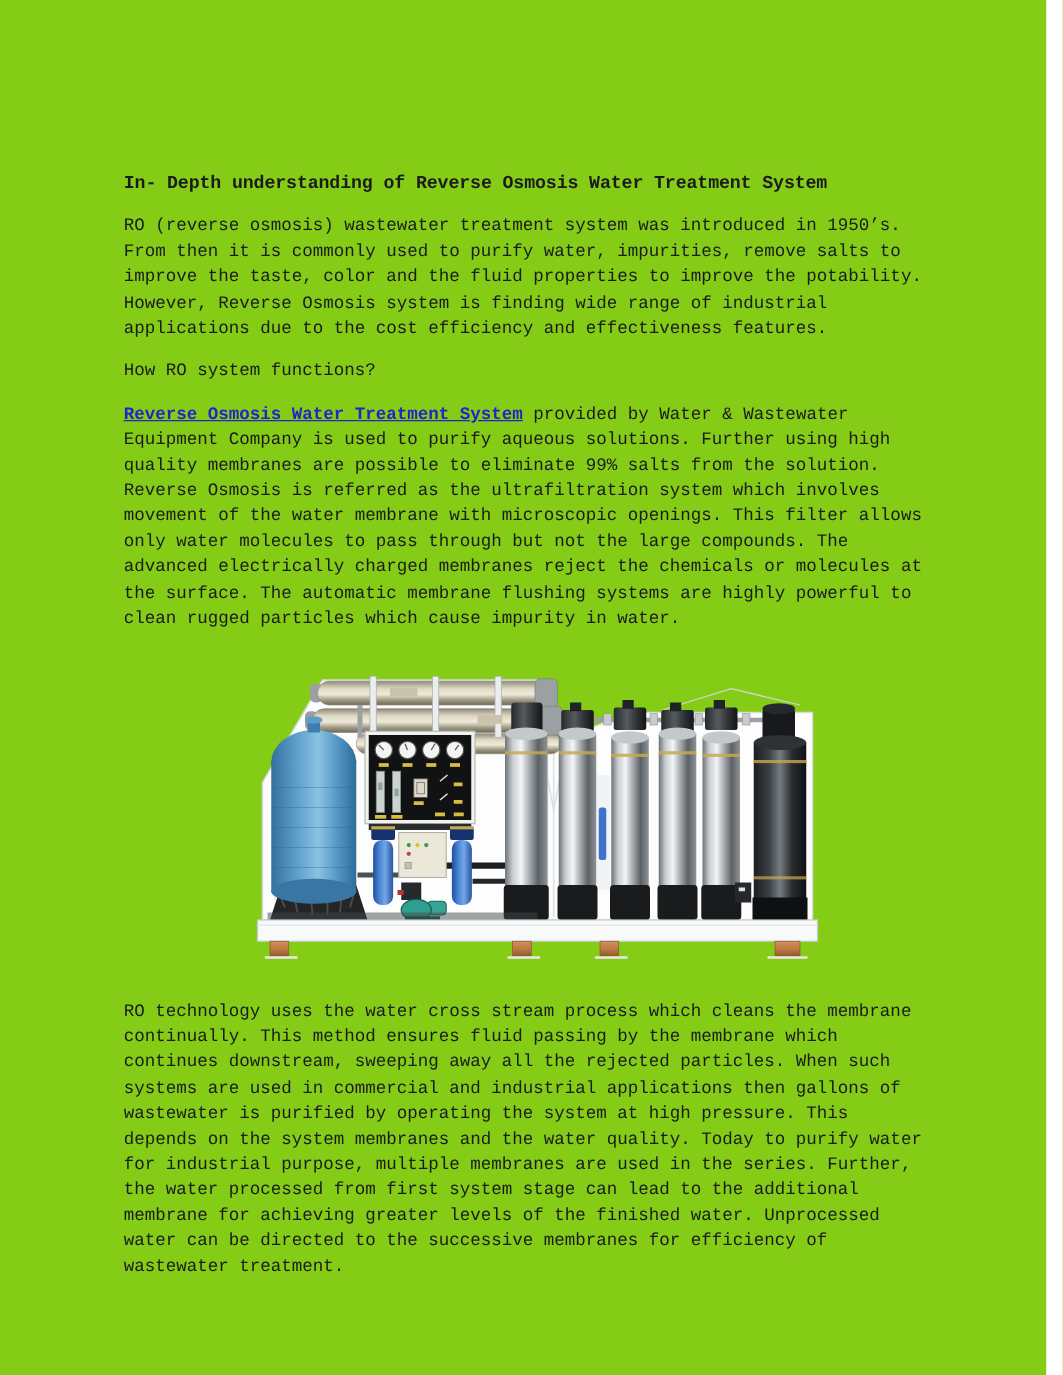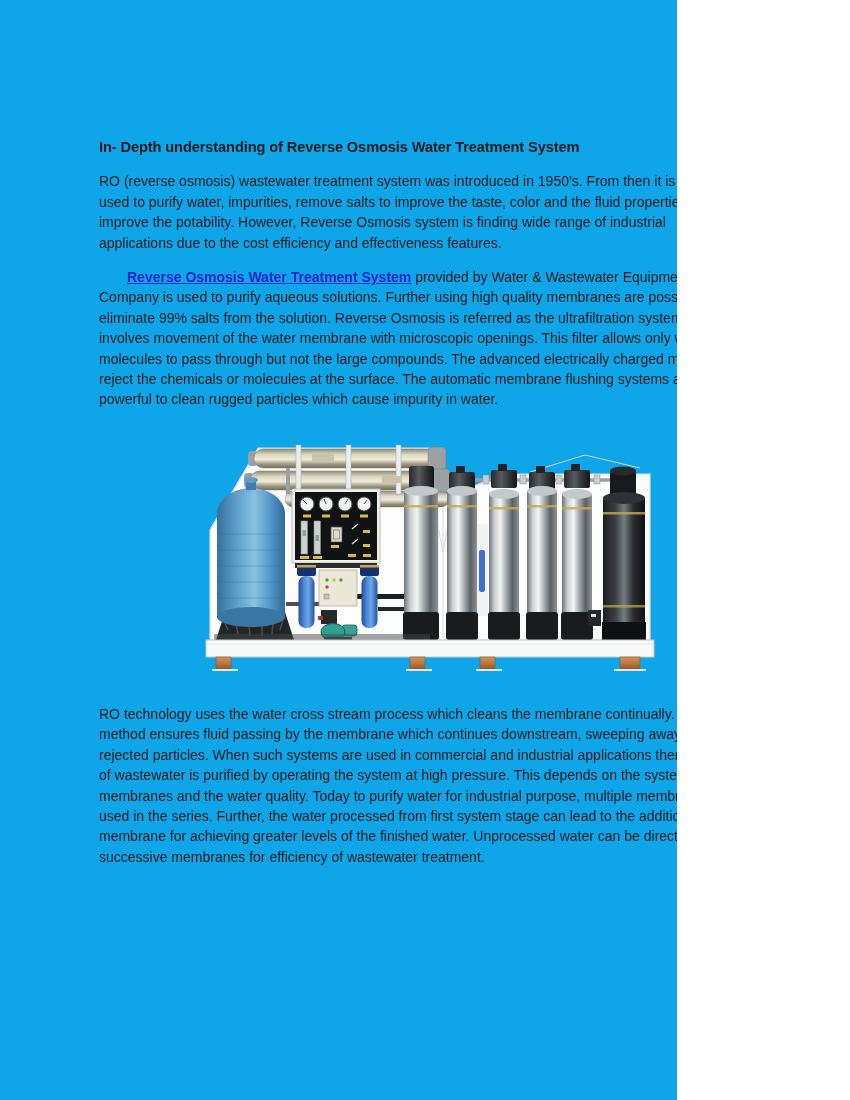--- a/index.html
+++ b/index.html
@@ -8,24 +8,25 @@
     background: #ffffff;
   }
   body {
     width: 850px;
     height: 1100px;
     font-family: "Liberation Sans", "DejaVu Sans", sans-serif;
     color: #1b1b1b;
   }
   .page {
     position: relative;
-    width: 677px;
+    width: 837px;
     height: 1100px;
-    background: #0ea5e9;
+    background: #84cc16;
     overflow: hidden;
+    font-family: Liberation Mono, monospace;
   }
   .content {
     position: absolute;
     left: 99px;
     top: 137px;
     width: 644px;
   }
   .doc-heading {
     font-size: 14.6px;
     font-weight: 700;
@@ -36,39 +37,39 @@
   .doc-para {
     font-size: 14px;
     line-height: 20.4px;
     margin: 0 0 14px 0;
     letter-spacing: 0;
   }
   .doc-link {
     font-weight: 700;
     text-decoration: underline;
     cursor: pointer;
-    margin-left: 28px;
   }
   .figure-wrap {
     margin: 24px 0 32px 101px;
     width: 463px;
     height: 238px;
   }
   .figure-wrap svg { display: block; }
 </style>
 </head>
 <body style="color: rgb(27, 27, 27); background: rgb(255, 255, 255);">
 
 <div class="page">
   <div class="content">
 
     <h1 class="doc-heading">In- Depth understanding of Reverse Osmosis Water Treatment System</h1>
 
     <p class="doc-para">RO (reverse osmosis) wastewater treatment system was introduced in 1950’s. From then it is commonly used to purify water, impurities, remove salts to improve the taste, color and the fluid properties to improve the potability. However, Reverse Osmosis system is finding wide range of industrial applications due to the cost efficiency and effectiveness features.</p>
 
+    <p class="doc-para">How RO system functions?</p>
 
     <p class="doc-para"><a class="doc-link" style="color: rgb(35, 35, 203);">Reverse Osmosis Water Treatment System</a><span> provided by Water &amp; Wastewater Equipment Company is used to purify aqueous solutions. Further using high quality membranes are possible to eliminate 99% salts from the solution. Reverse Osmosis is referred as the ultrafiltration system which involves movement of the water membrane with microscopic openings. This filter allows only water molecules to pass through but not the large compounds. The advanced electrically charged membranes reject the chemicals or molecules at the surface. The automatic membrane flushing systems are highly powerful to clean rugged particles which cause impurity in water.</span></p>
 
     <figure class="figure-wrap" aria-label="Industrial reverse osmosis water treatment system with blue pressure tank, membrane housings, gauge control panel, blue filter housings and stainless steel media tanks on a white frame">
       <svg viewBox="0 0 463 238" width="463" height="238" aria-hidden="true">
         <defs>
           <linearGradient id="gSteel" x1="0" y1="0" x2="1" y2="0">
             <stop offset="0" stop-color="#6e7377"></stop>
             <stop offset="0.18" stop-color="#c9cdd0"></stop>
             <stop offset="0.38" stop-color="#f3f5f6"></stop>

